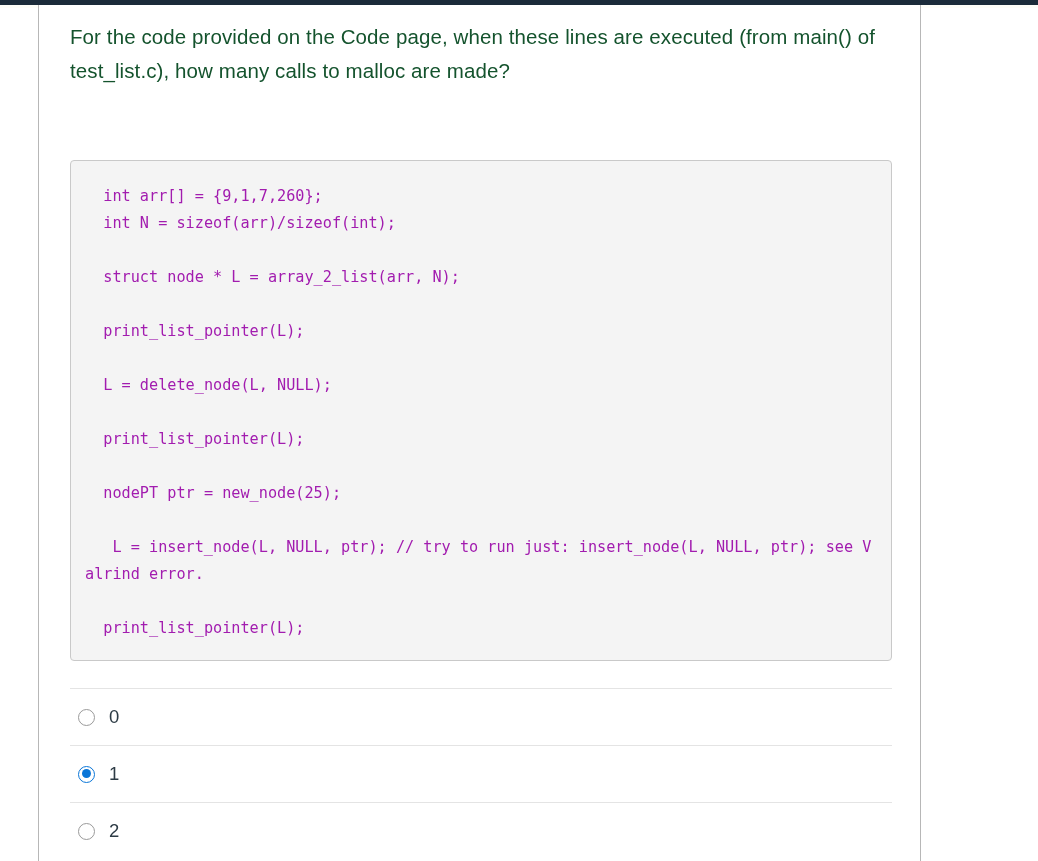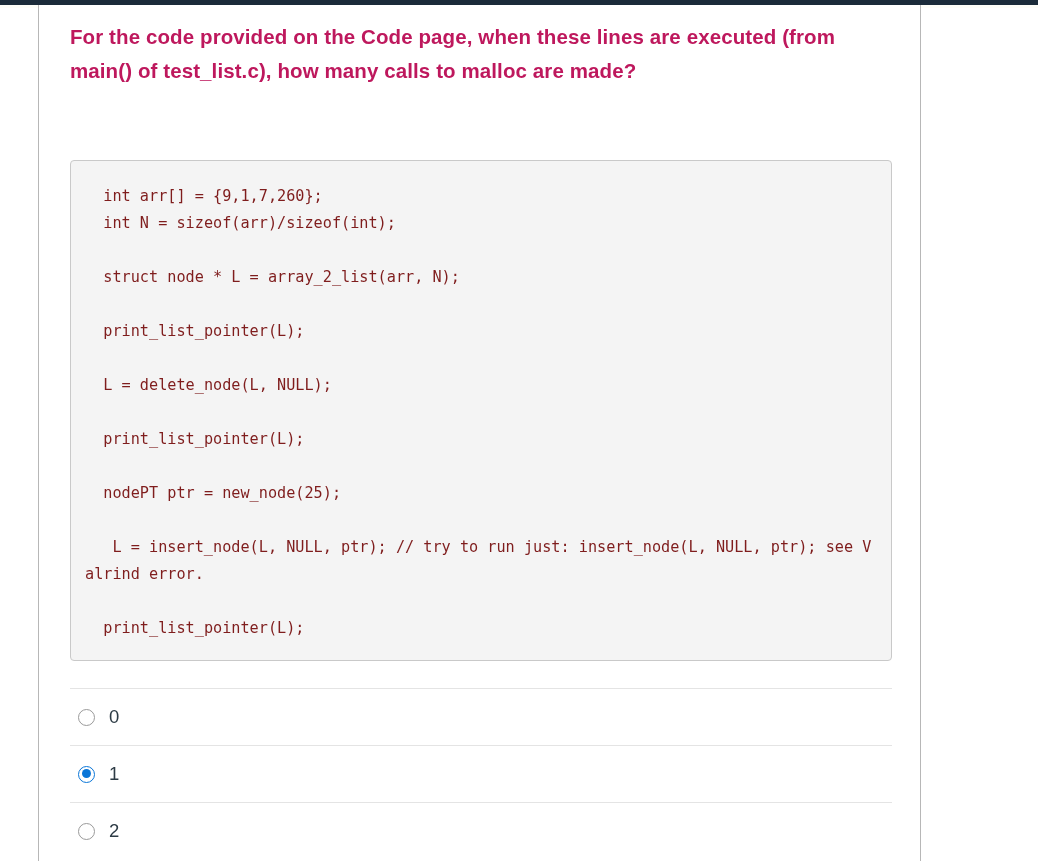--- a/index.html
+++ b/index.html
@@ -55,22 +55,22 @@
     box-sizing: border-box;
   }
 
   .question-text {
     position: absolute;
     top: 20px;
     left: 31px;
     width: 822px;
     font-size: 20.5px;
     line-height: 34px;
-    color: #be185d;
-    font-weight: 700;
+    color: #14532d;
+    font-weight: 400;
     letter-spacing: 0.1px;
   }
 
   .code-block {
     position: absolute;
     top: 160px;
     left: 31px;
     width: 822px;
     min-height: 492px;
     background: #f4f4f4;
@@ -78,21 +78,21 @@
     border-radius: 4px;
     box-sizing: border-box;
     padding: 22px 14px 18px 14px;
   }
 
   .code-block pre {
     margin: 0;
     font-family: "DejaVu Sans Mono", "Liberation Mono", monospace;
     font-size: 15.2px;
     line-height: 27px;
-    color: #7f1d1d;
+    color: #a21caf;
     white-space: pre-wrap;
     word-break: break-all;
     letter-spacing: 0px;
   }
 
   .answers {
     position: absolute;
     top: 688px;
     left: 31px;
     width: 822px;

